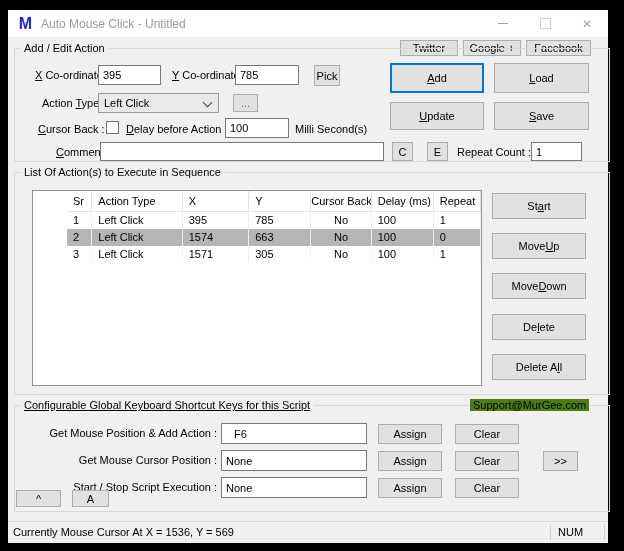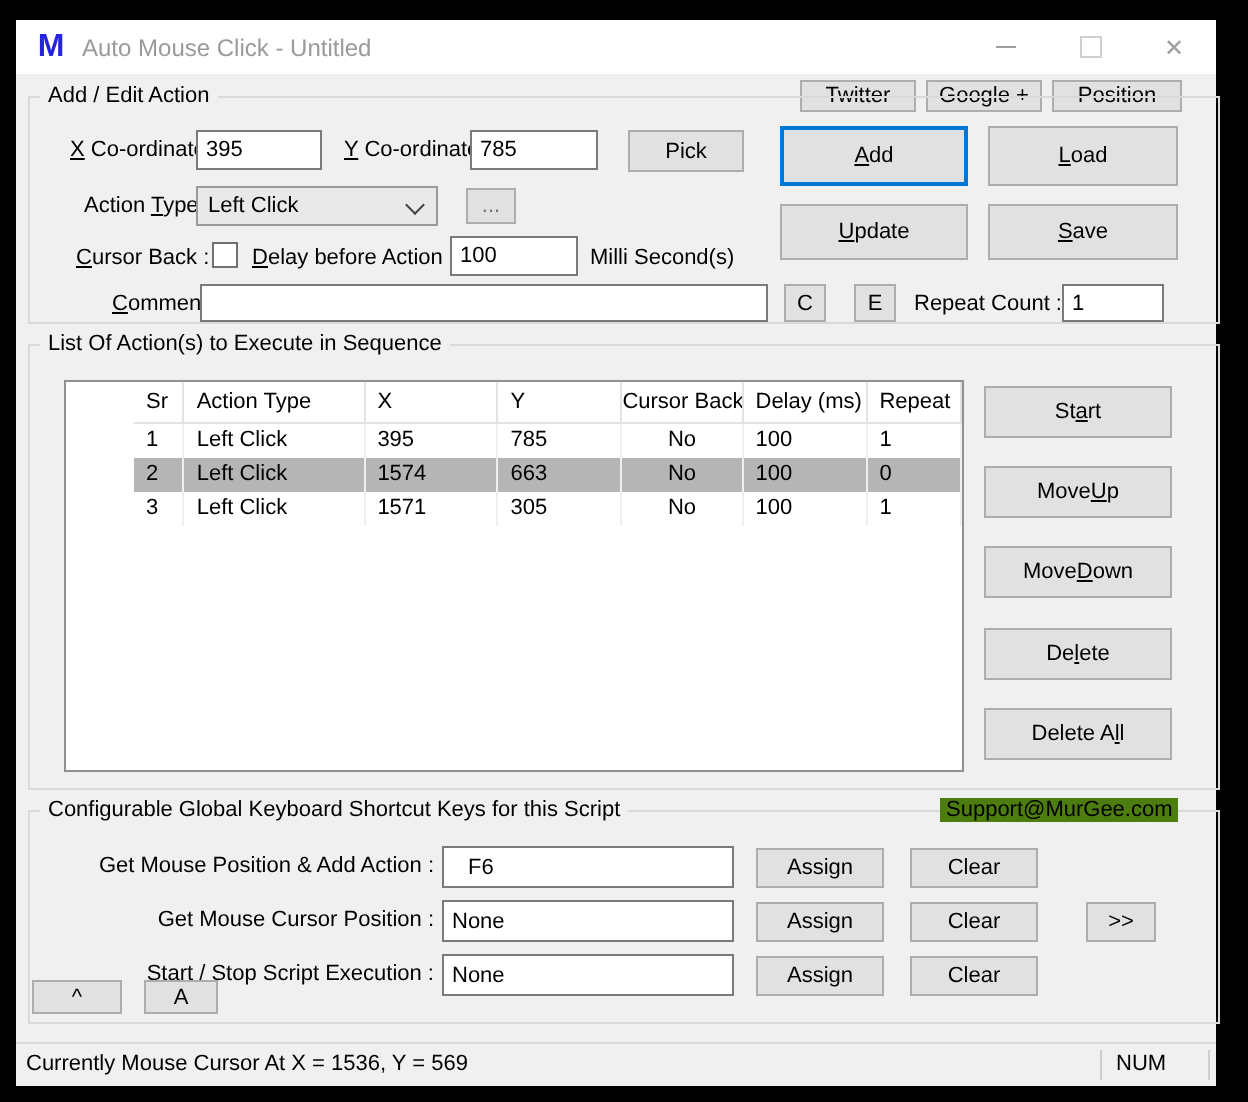--- a/index.html
+++ b/index.html
@@ -57,30 +57,30 @@
     <div class="wctrl" style="left:520px;">
       <span class="max-glyph"></span>
     </div>
     <div class="wctrl" style="left:562px;">
       <span class="close-glyph">✕</span>
     </div>
   </div>
 
   <div class="btn" style="left:392px;top:30px;width:58px;height:16px;">Twitter</div>
   <div class="btn" style="left:455px;top:30px;width:58px;height:16px;">Google +</div>
-  <div class="btn" style="left:518px;top:30px;width:65px;height:16px;">Position</div>
+  <div class="btn" style="left:518px;top:30px;width:65px;height:16px;">Facebook</div>
 
   <div class="groupbox" style="left:6px;top:38px;width:596px;height:114px;"></div>
   <span class="grouplabel" style="left:12px;top:32px;">Add / Edit Action</span>
 
   <span class="lbl" style="left:27px;top:59px;"><u>X</u> Co-ordinate :</span>
   <input class="txt" style="left: 90px; top: 55px; width: 63px; height: 20px;" value="395">
   <span class="lbl" style="left:164px;top:59px;"><u>Y</u> Co-ordinate :</span>
   <input class="txt" style="left: 227px; top: 55px; width: 64px; height: 20px;" value="785">
-  <div class="btn" style="left:306px;top:55px;width:58px;height:21px;">Pick</div>
+  <div class="btn" style="left:306px;top:55px;width:26px;height:21px;">Pick</div>
 
   <span class="lbl" style="left:34px;top:87px;">Action <u>T</u>ype :</span>
   <div class="combo" style="left:90px;top:83px;width:121px;height:20px;">
     <span>Left Click</span>
     <span class="chev"></span>
   </div>
   <div class="btn dim" style="left:225px;top:84px;width:25px;height:18px;">...</div>
 
   <span class="lbl" style="left:30px;top:113px;"><u>C</u>ursor Back :</span>
   <div class="checkbox" style="left:98px;top:111px;"></div>
@@ -144,21 +144,21 @@
       </div>
   </div>
 
   <div class="btn" style="left:484px;top:183px;width:94px;height:26px;">St<u>a</u>rt</div>
   <div class="btn" style="left:484px;top:223px;width:94px;height:26px;">Move <u>U</u>p</div>
   <div class="btn" style="left:484px;top:263px;width:94px;height:26px;">Move <u>D</u>own</div>
   <div class="btn" style="left:484px;top:304px;width:94px;height:26px;">De<u>l</u>ete</div>
   <div class="btn" style="left:484px;top:344px;width:94px;height:26px;">Delete A<u>l</u>l</div>
 
   <div class="groupbox" style="left:6px;top:395px;width:596px;height:107px;"></div>
-  <span class="grouplabel" style="left:12px;top:389px;">Configurable Global Keyboard Shortcut Keys for this Script</span>
+  <span class="grouplabel" style="left:12px;top:389px;text-decoration:underline;">Configurable Global Keyboard Shortcut Keys for this Script</span>
   <span class="lbl" style="left:462px;top:389px;background:#4d7c0f;padding:0 3px;">Support@MurGee.com</span>
 
   <span class="lbl" style="left:8px;top:417px;width:201px;text-align:right;">Get Mouse Position &amp; Add Action :</span>
   <input class="txt" style="left: 213px; top: 413px; width: 146px; height: 21px; padding-left: 12px;" value="F6">
   <div class="btn" style="left:370px;top:414px;width:64px;height:20px;">Assign</div>
   <div class="btn" style="left:447px;top:414px;width:64px;height:20px;">Clear</div>
 
   <span class="lbl" style="left:8px;top:444px;width:201px;text-align:right;">Get Mouse Cursor Position :</span>
   <input class="txt" style="left: 213px; top: 440px; width: 146px; height: 21px;" value="None">
   <div class="btn" style="left:370px;top:441px;width:64px;height:20px;">Assign</div>

